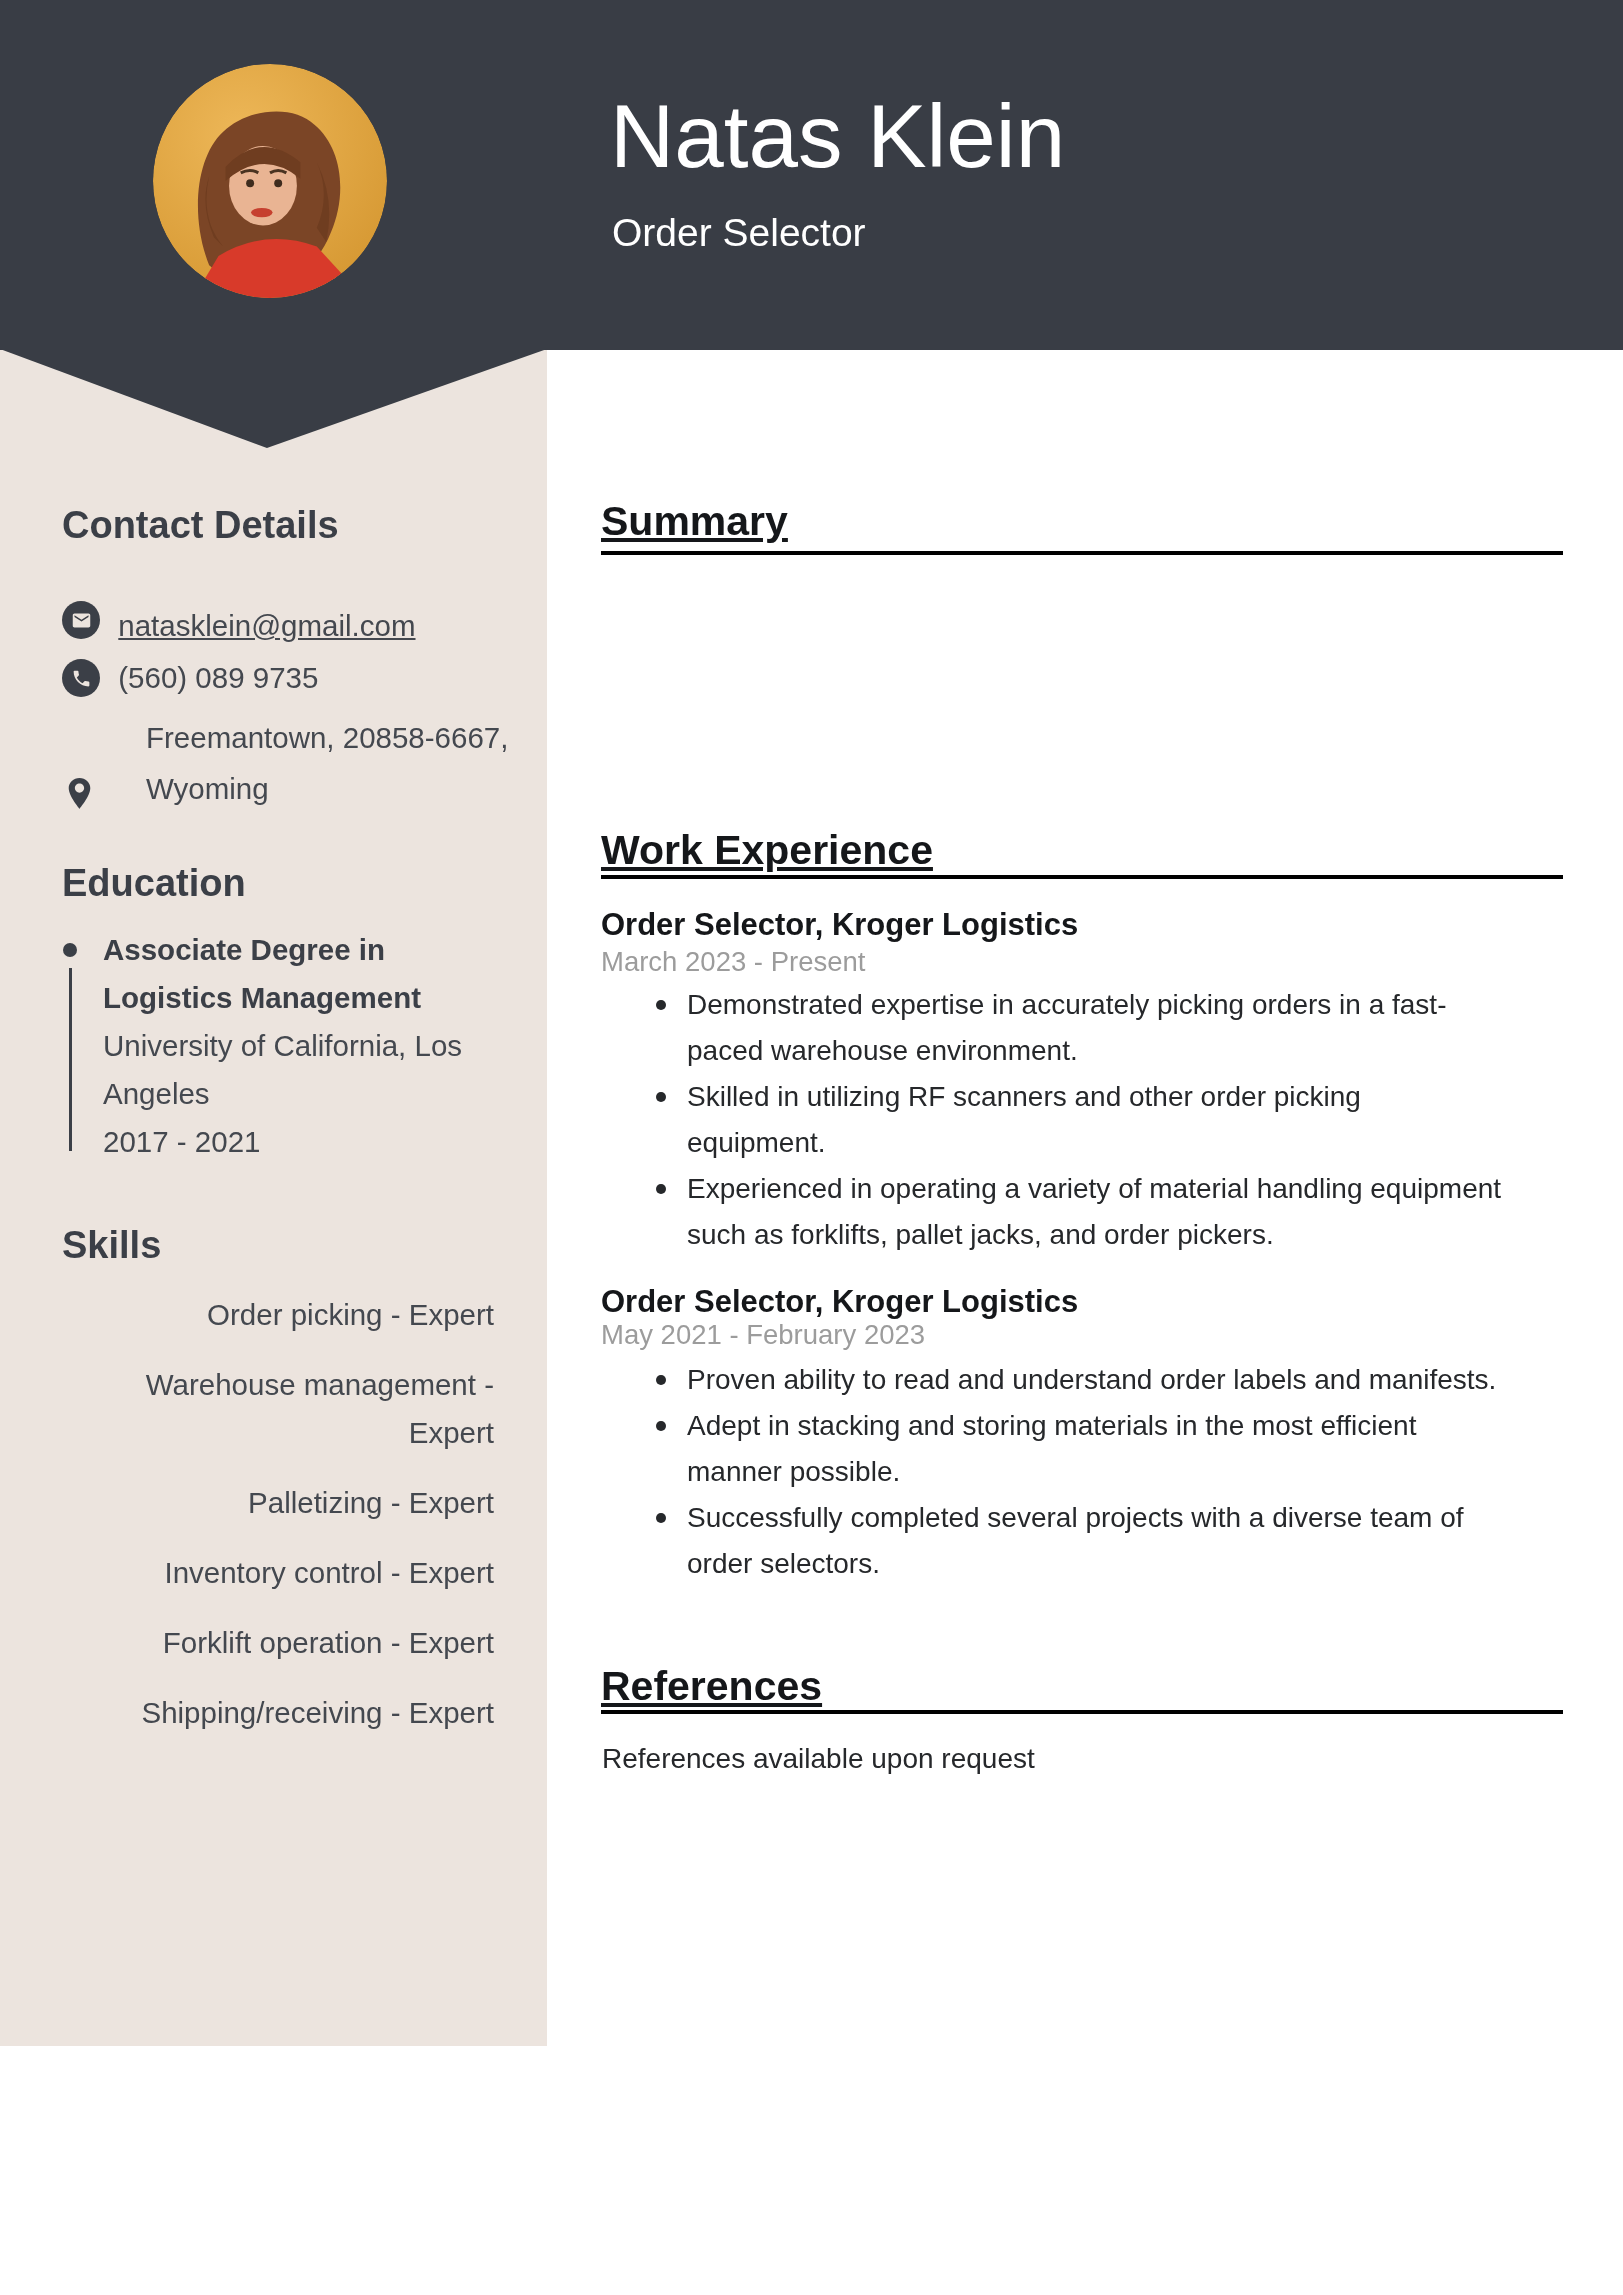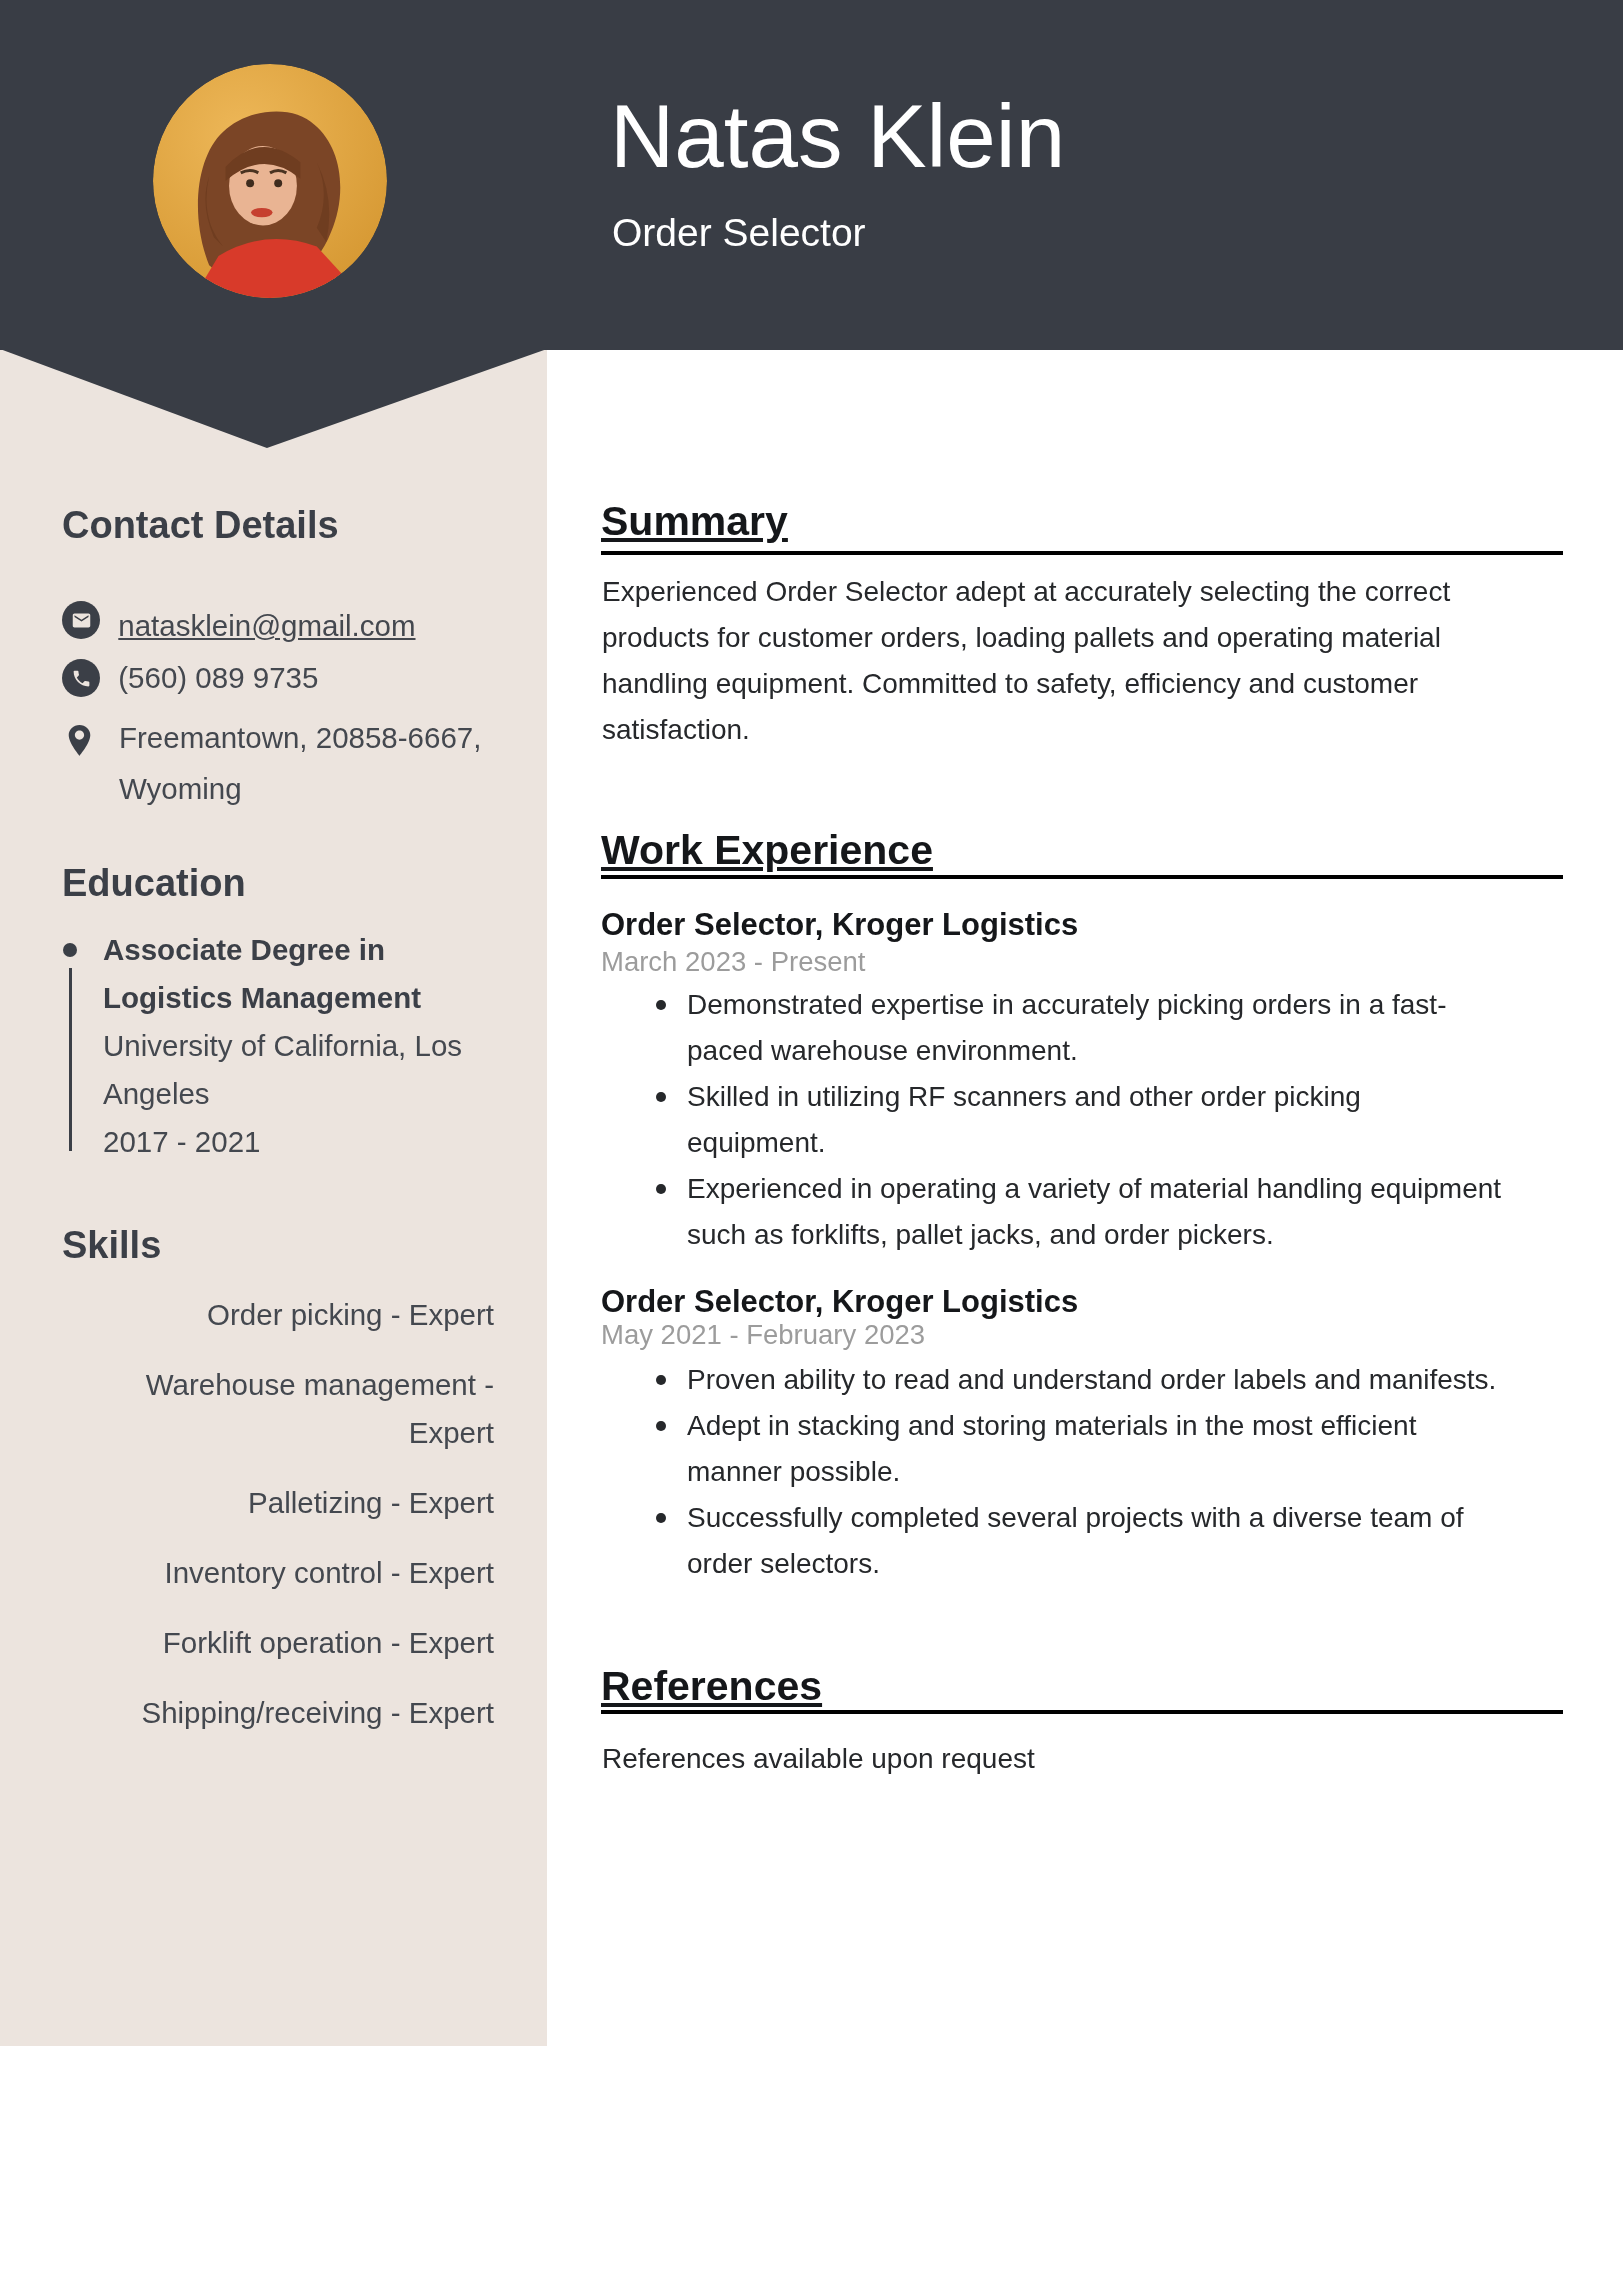--- a/index.html
+++ b/index.html
@@ -112,21 +112,21 @@
 
   <div class="contact-row" style="left:62px;top:659px;align-items:center;">
     <span class="icon-circle">
       <svg viewBox="0 0 24 24">
           <path fill="#ece4de" d="M6.62 10.79c1.44 2.83 3.76 5.14 6.59 6.59l2.2-2.2c.27-.27.67-.36 1.02-.24 1.12.37 2.33.57 3.57.57.55 0 1 .45 1 1V20c0 .55-.45 1-1 1-9.39 0-17-7.61-17-17 0-.55.45-1 1-1h3.5c.55 0 1 .45 1 1 0 1.25.2 2.45.57 3.57.11.35.03.74-.25 1.02l-2.2 2.2z"></path>
         </svg>
     </span>
     <span class="contact-text" style="margin-left:18.3px;">(560) 089 9735</span>
   </div>
 
-  <div class="contact-row pin-icon" style="left:61px;top:720px;align-items:flex-start;">
+  <div class="contact-row pin-icon" style="left:61px;top:720px;align-items:flex-end;gap:27px;">
     <span>
       <svg viewBox="0 0 24 24">
           <path fill="#3b3f47" d="M12 2C8.13 2 5 5.13 5 8.5c0 5.25 7 13.5 7 13.5s7-8.25 7-13.5C19 5.13 15.87 2 12 2zm0 9.5c-1.66 0-3-1.34-3-3s1.34-3 3-3 3 1.34 3 3-1.34 3-3 3z"></path>
         </svg>
     </span>
     <span class="contact-text" style="margin-left:21px;margin-top:-7.9px;width:367px;line-height:51px;display:inline-block;">Freemantown, 20858-6667, Wyoming</span>
   </div>
 
   <h2 class="side-heading" style="top:860px;">Education</h2>
   <span class="edu-dot"></span>
@@ -142,21 +142,20 @@
     <li>Order picking - Expert</li>
     <li>Warehouse management - Expert</li>
     <li>Palletizing - Expert</li>
     <li>Inventory control - Expert</li>
     <li>Forklift operation - Expert</li>
     <li>Shipping/receiving - Expert</li>
   </ul>
 
   <h2 class="main-heading" style="top:497px;">Summary</h2>
   <div class="rule" style="top:551px;"></div>
-  <p class="para" style="top:569px;">Experienced Order Selector adept at accurately selecting the correct products for customer orders, loading pallets and operating material handling equipment. Committed to safety, efficiency and customer satisfaction.</p>
 
   <h2 class="main-heading" style="top:826px;">Work Experience</h2>
   <div class="rule" style="top:875px;"></div>
 
   <h3 class="job-title" style="top:906px;">Order Selector, Kroger Logistics</h3>
   <div class="job-dates" style="top:945px;">March 2023 - Present</div>
   <ul class="bullets" style="top:982px;">
     <li>Demonstrated expertise in accurately picking orders in a fast-paced warehouse environment.</li>
     <li>Skilled in utilizing RF scanners and other order picking equipment.</li>
     <li>Experienced in operating a variety of material handling equipment such as forklifts, pallet jacks, and order pickers.</li>

